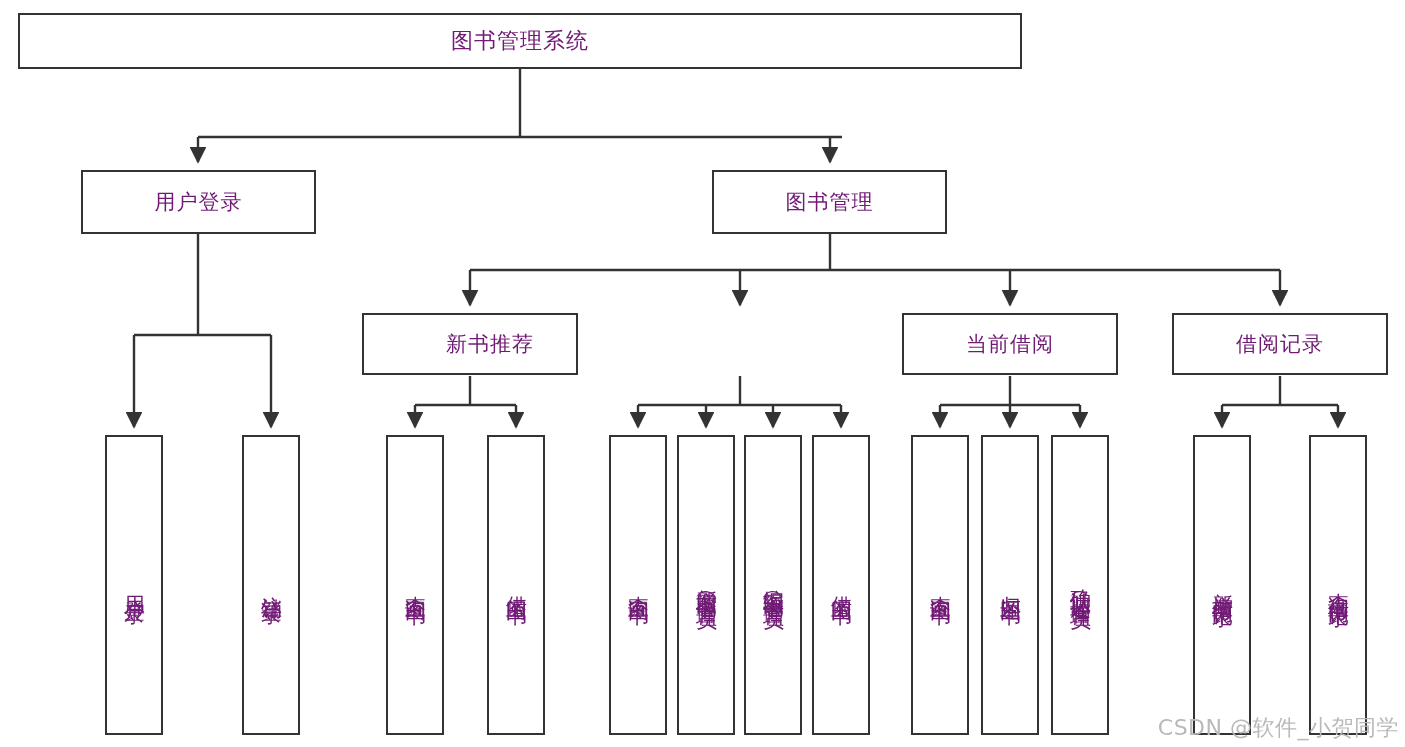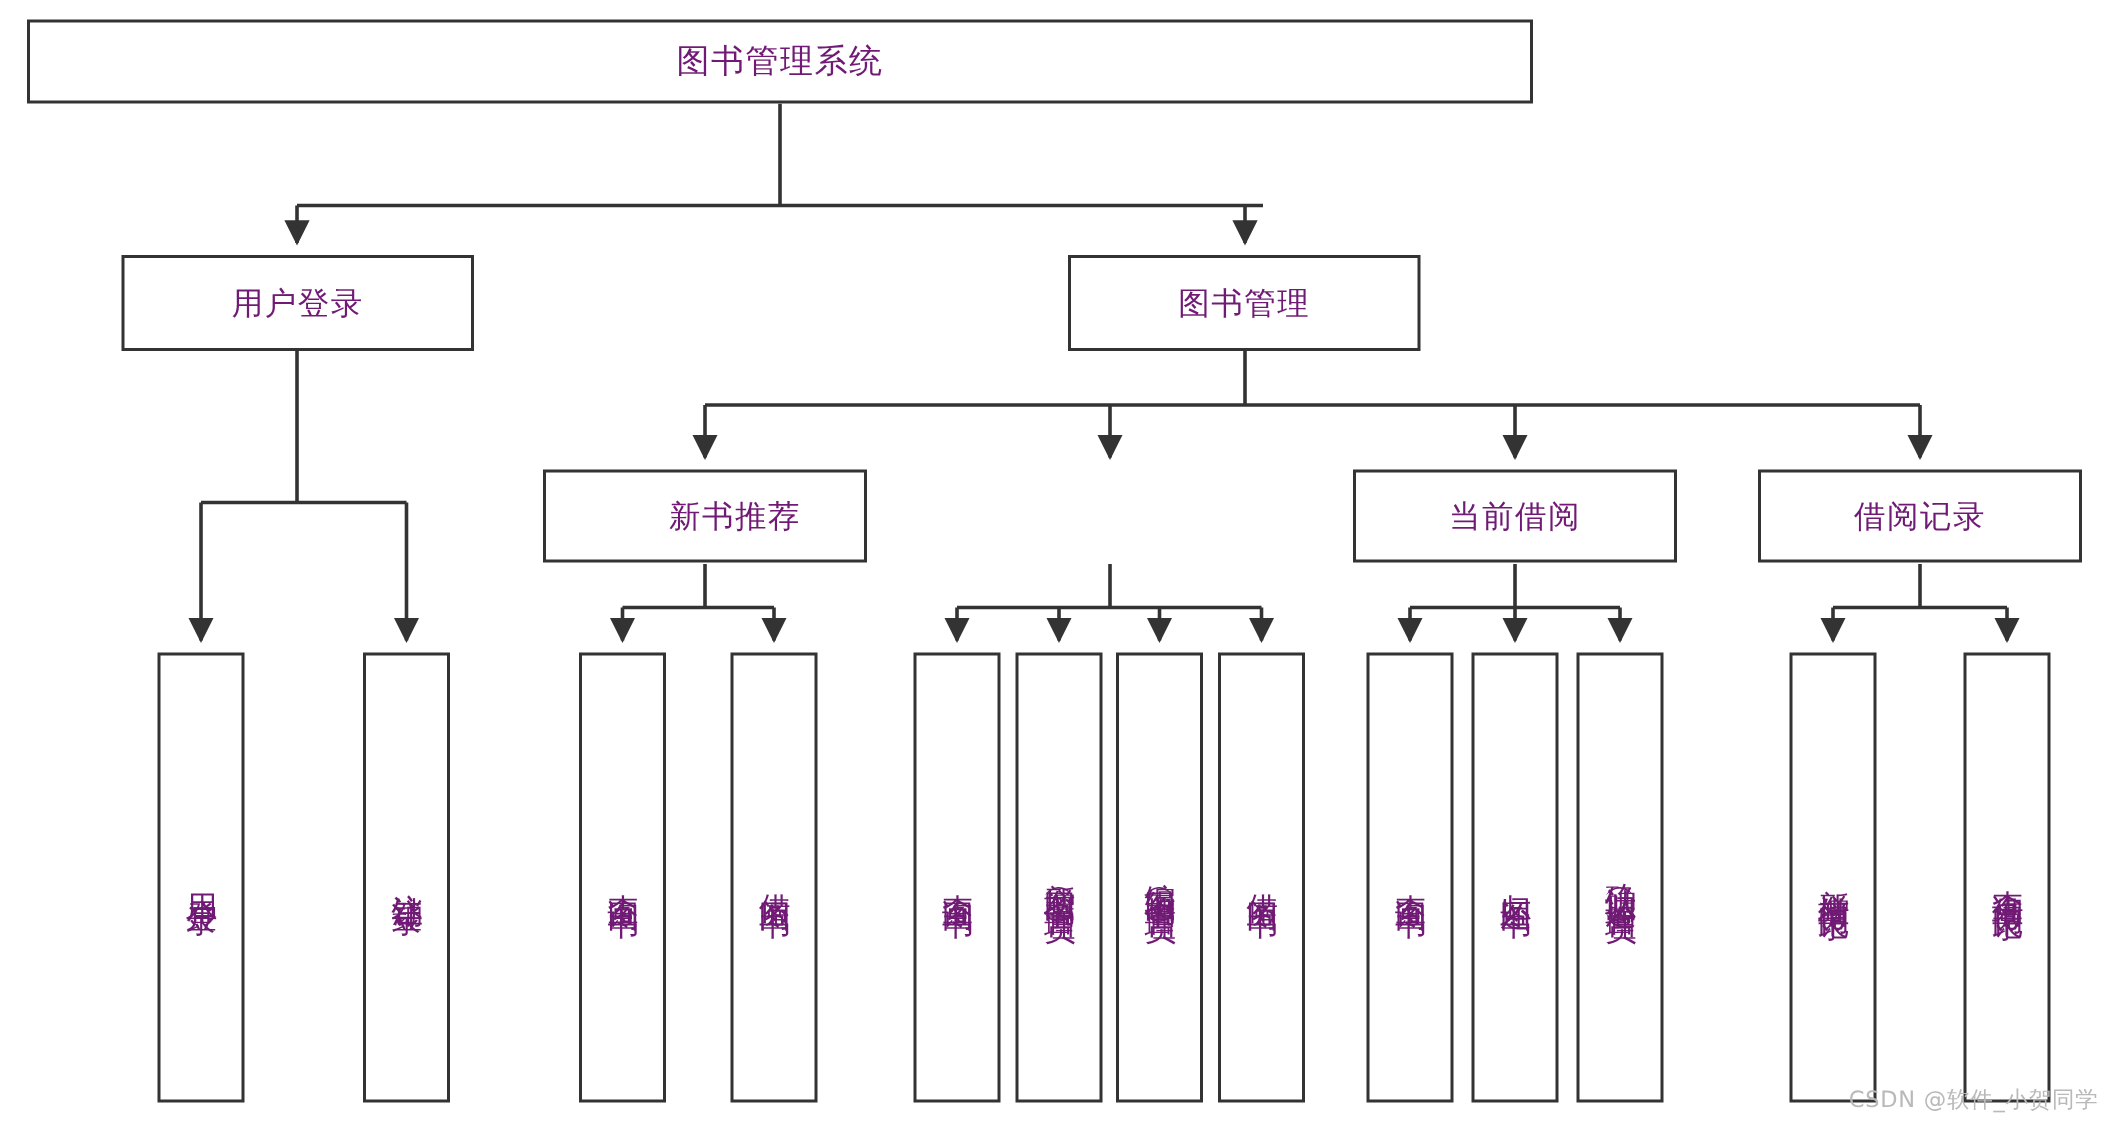--- a/index.html
+++ b/index.html
@@ -52,21 +52,21 @@
     left: 0;
     top: 0;
     width: 1405px;
     height: 747px;
     pointer-events: none;
   }
   .watermark {
     position: absolute;
     right: 6px;
     bottom: 4px;
-    font-size: 15px;
+    font-size: 22px;
     color: #b9b9b9;
     letter-spacing: 0.5px;
     white-space: nowrap;
   }
 </style>
 </head>
 <body>
 
 <div id="canvas">
 

